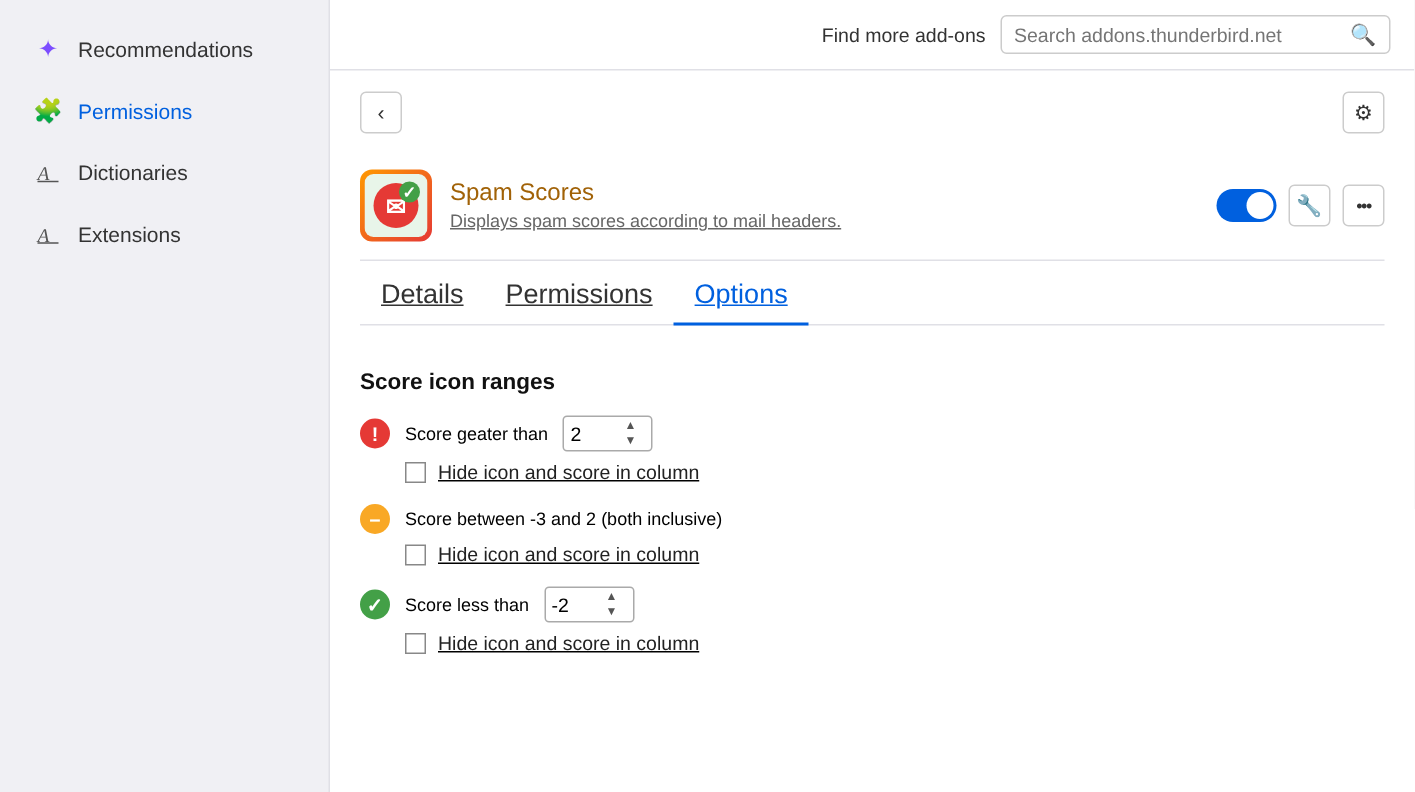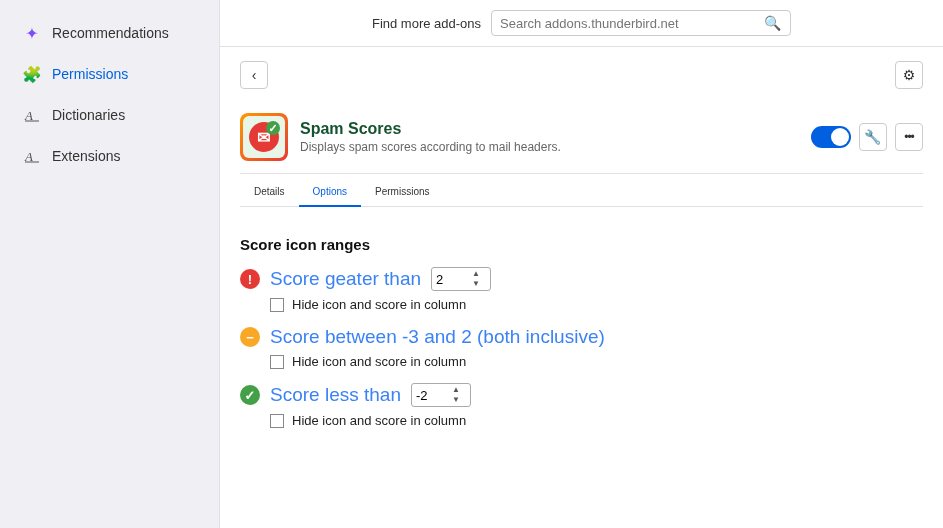--- a/index.html
+++ b/index.html
@@ -54,38 +54,38 @@
     .main {
       flex: 1;
       background: #fff;
       overflow-y: auto;
     }
 
     
     .header-bar {
       display: flex;
       align-items: center;
-      justify-content: center;
+      justify-content: flex-end;
       padding: 10px 16px;
       background: #fff;
       border-bottom: 1px solid #e0e0e6;
       gap: 10px;
     }
     .find-more-label {
       color: #333;
       font-size: 13px;
     }
     .search-box {
       display: flex;
       align-items: center;
       border: 1px solid #ccc;
       border-radius: 4px;
       padding: 4px 8px;
       background: #fff;
-      width: 300px;
+      width: 260px;
       gap: 6px;
     }
     .search-box input {
       border: none;
       outline: none;
       font-size: 13px;
       flex: 1;
       color: #666;
       background: transparent;
     }
@@ -156,27 +156,28 @@
       font-size: 24px;
       color: #fff;
       position: relative;
       overflow: hidden;
     }
     .ext-title-area {
       flex: 1;
     }
     .ext-title {
       font-size: 16px;
-      font-weight: 700;
-      color: #14532d;
+      font-weight: 400;
+      color: #a16207;
     }
     .ext-desc {
       font-size: 12px;
       color: #666;
       margin-top: 2px;
+      text-decoration: underline;
     }
     .ext-controls {
       display: flex;
       align-items: center;
       gap: 8px;
     }
 
     
     .toggle {
       width: 40px;
@@ -213,24 +214,25 @@
 
     
     .tabs {
       display: flex;
       border-bottom: 1px solid #e0e0e6;
       margin-bottom: 16px;
     }
     .tab {
       padding: 8px 14px;
       cursor: pointer;
-      font-size: 10px;
+      font-size: 18px;
       color: #333;
       border-bottom: 2px solid transparent;
       margin-bottom: -1px;
+      text-decoration: underline;
     }
     .tab.active {
       color: #0060df;
       border-bottom-color: #0060df;
     }
 
     
     .section-title {
       font-size: 15px;
       font-weight: 600;
@@ -263,22 +265,22 @@
     .indicator-yellow {
       background: #f9a825;
       color: #fff;
     }
     .indicator-green {
       background: #43a047;
       color: #fff;
     }
 
     .score-label {
-      font-size: 19px;
-      color: #3b82f6;
+      font-size: 12px;
+      color: #000000;
     }
 
     .score-spinbox {
       display: flex;
       align-items: center;
       border: 1px solid #aaa;
       border-radius: 3px;
       background: #fff;
       width: 60px;
       height: 24px;
@@ -303,20 +305,21 @@
       line-height: 1.2;
       color: #555;
     }
 
     .hide-row {
       display: flex;
       align-items: center;
       gap: 8px;
       margin-left: 30px;
       margin-bottom: 14px;
+      text-decoration: underline;
     }
     .checkbox-box {
       width: 14px;
       height: 14px;
       border: 1px solid #888;
       background: #fff;
       display: flex;
       align-items: center;
       justify-content: center;
       cursor: pointer;
@@ -403,22 +406,22 @@
           <span>🔧</span>
         </button>
         <button class="tool-btn">
           <span style="font-size:12px; letter-spacing:-1px;">•••</span>
         </button>
       </div>
     </div>
 
     <div class="tabs">
       <div class="tab">Details</div>
+      <div class="tab">Permissions</div>
       <div class="tab active">Options</div>
-      <div class="tab">Permissions</div>
     </div>
 
     <div>
       <div class="section-title">Score icon ranges</div>
 
       <div class="score-row">
         <div class="score-indicator indicator-red">!</div>
         <span class="score-label">Score geater than</span>
         <div class="score-spinbox">
           <input type="text" value="2" style="">

